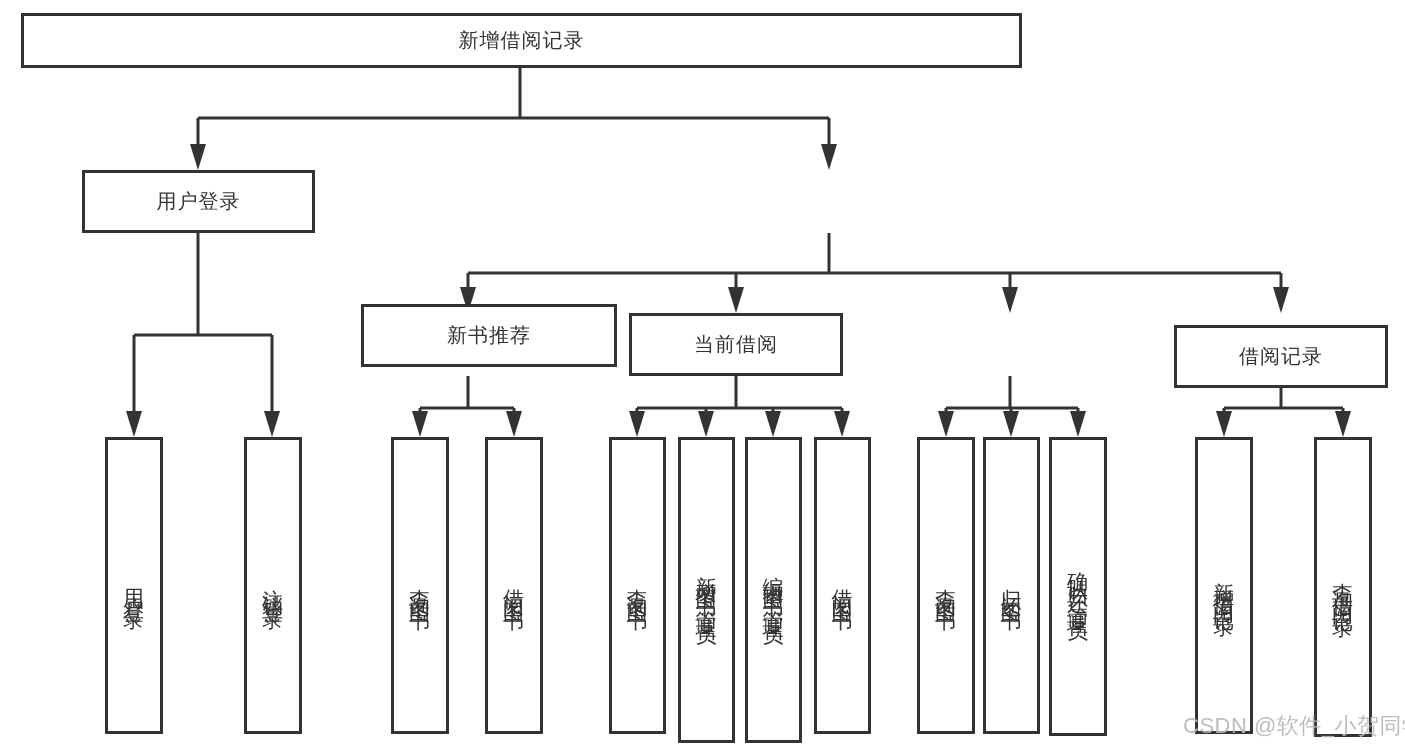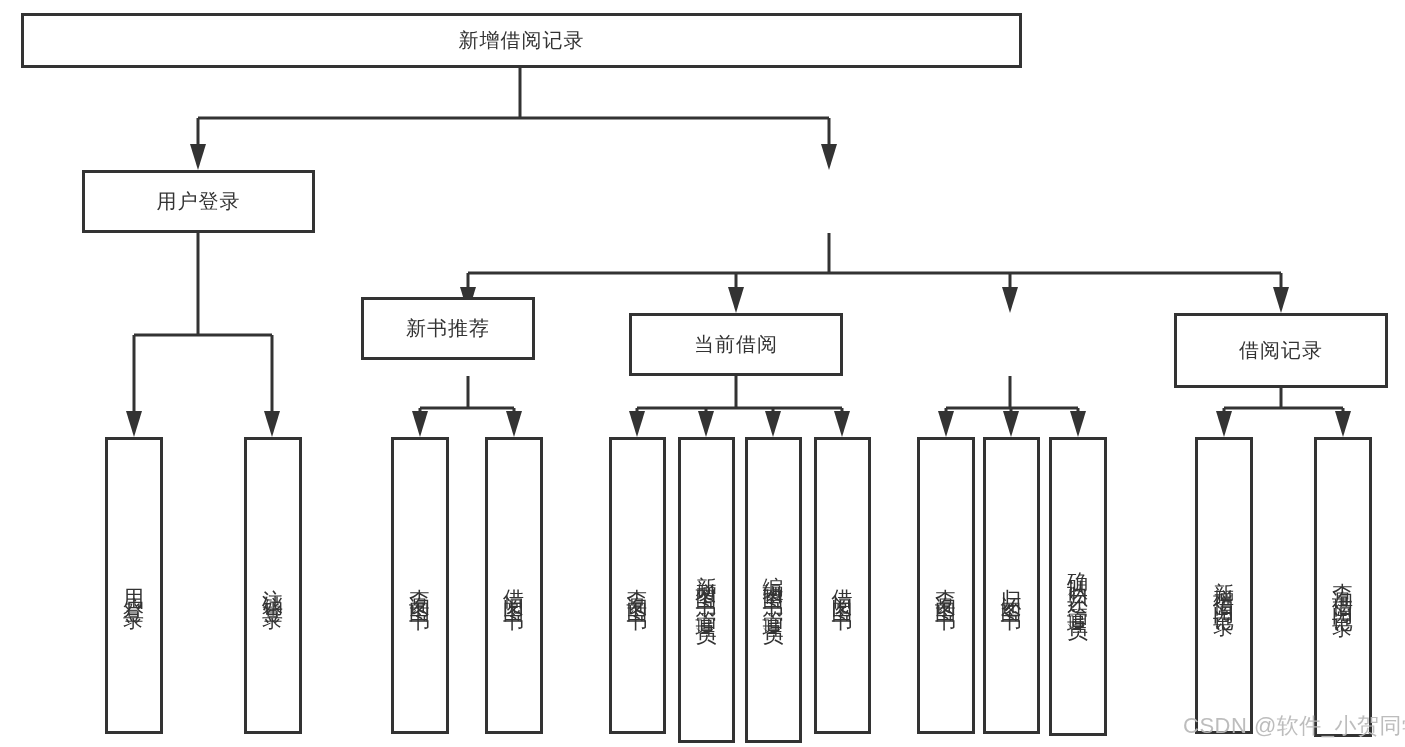--- a/index.html
+++ b/index.html
@@ -101,27 +101,27 @@
     </svg>
 
   <div class="node h" style="left:21px;top:13px;width:1001px;height:55px">
     <span>新增借阅记录</span>
   </div>
 
   <div class="node h" style="left:82px;top:170px;width:233px;height:63px">
     <span>用户登录</span>
   </div>
 
-  <div class="node h" style="left:361px;top:297px;width:174px;height:63px">
+  <div class="node h" style="left:361px;top:304px;width:256px;height:63px">
     <span>新书推荐</span>
   </div>
   <div class="node h" style="left:629px;top:313px;width:214px;height:63px">
     <span>当前借阅</span>
   </div>
-  <div class="node h" style="left:1174px;top:313px;width:214px;height:75px">
+  <div class="node h" style="left:1174px;top:325px;width:214px;height:63px">
     <span>借阅记录</span>
   </div>
 
   <div class="node v" style="left:105px;top:437px;width:58px;height:297px">
     <span class="vt">用户登录</span>
   </div>
   <div class="node v" style="left:244px;top:437px;width:58px;height:297px">
     <span class="vt">注销登录</span>
   </div>
 

